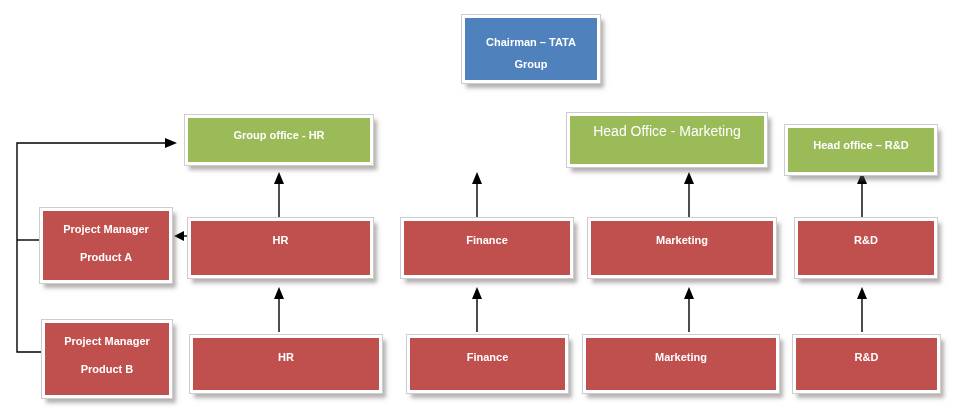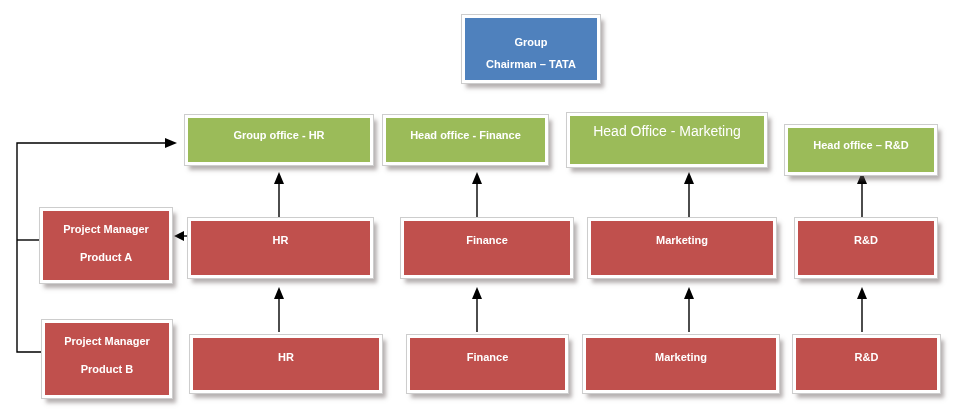--- a/index.html
+++ b/index.html
@@ -84,29 +84,26 @@
     <polygon points="279,287 274,299 284,299"></polygon>
     <line x1="477" y1="332" x2="477" y2="298"></line>
     <polygon points="477,287 472,299 482,299"></polygon>
     <line x1="689" y1="332" x2="689" y2="298"></line>
     <polygon points="689,287 684,299 694,299"></polygon>
     <line x1="862" y1="332" x2="862" y2="298"></line>
     <polygon points="862,287 857,299 867,299"></polygon>
   </svg>
 
   <div class="box blue chairman-box" style="left:462px;top:15px;width:138px;height:68px">
+    <div class="bline">Chairman – TATA</div>
     <div class="bline">Group</div>
-    <div class="bline">Chairman – TATA</div>
   </div>
 
   <div class="box green head-box" style="left:185px;top:115px;width:188px;height:50px">
     <span>Group office - HR</span>
-  </div>
-  <div class="box green head-box" style="left:383px;top:115px;width:165px;height:50px">
-    <span>Head office - Finance</span>
   </div>
   <div class="box green head-box big-label" style="left:567px;top:113px;width:200px;height:54px">
     <span>Head Office - Marketing</span>
   </div>
   <div class="box green head-box" style="left:785px;top:125px;width:152px;height:50px">
     <span>Head office – R&amp;D</span>
   </div>
 
   <div class="box red dept-box" style="left:188px;top:218px;width:185px;height:60px">
     <span>HR</span>

